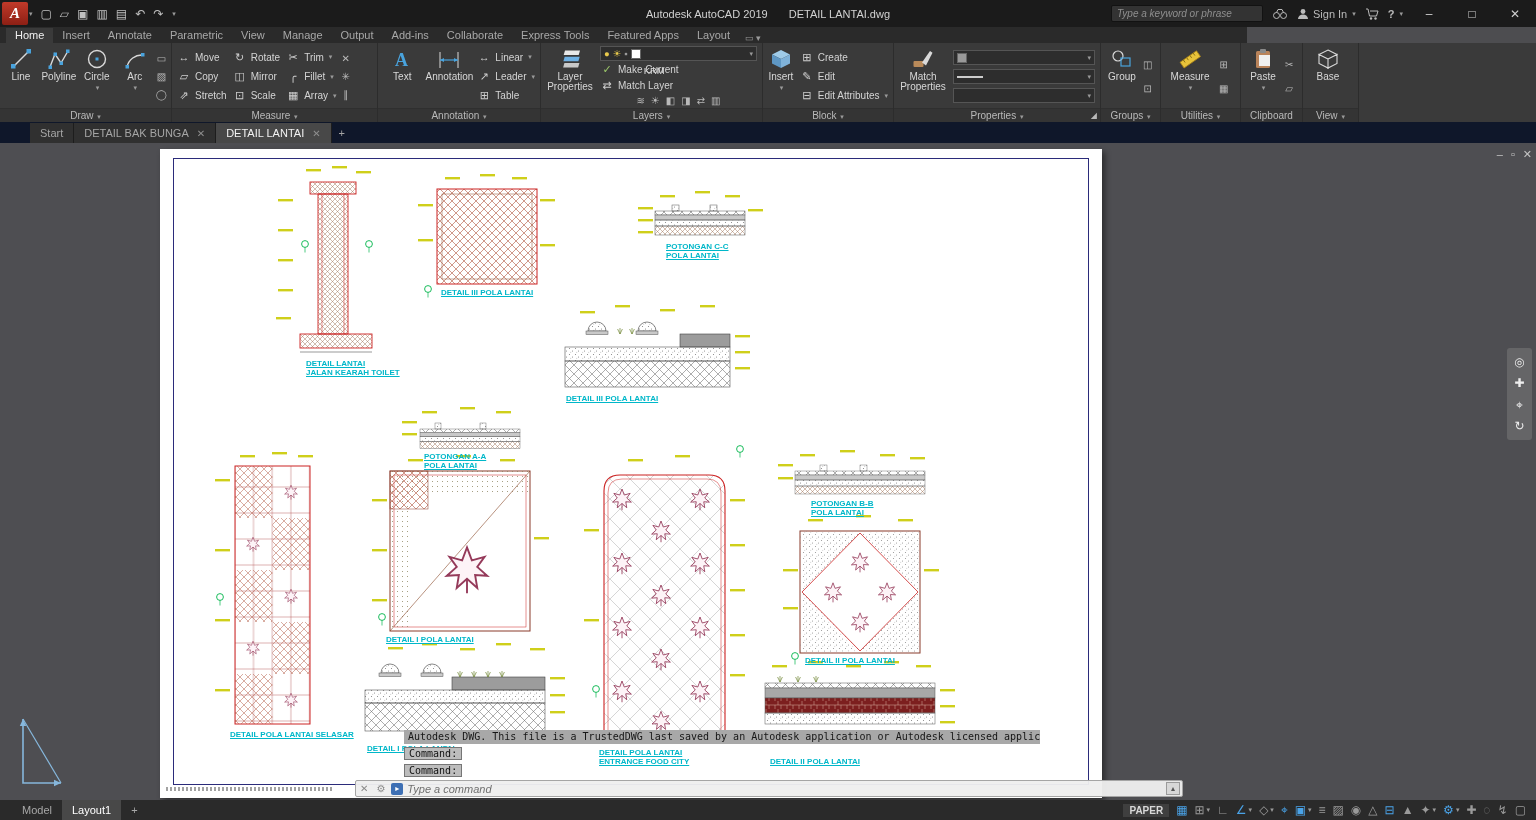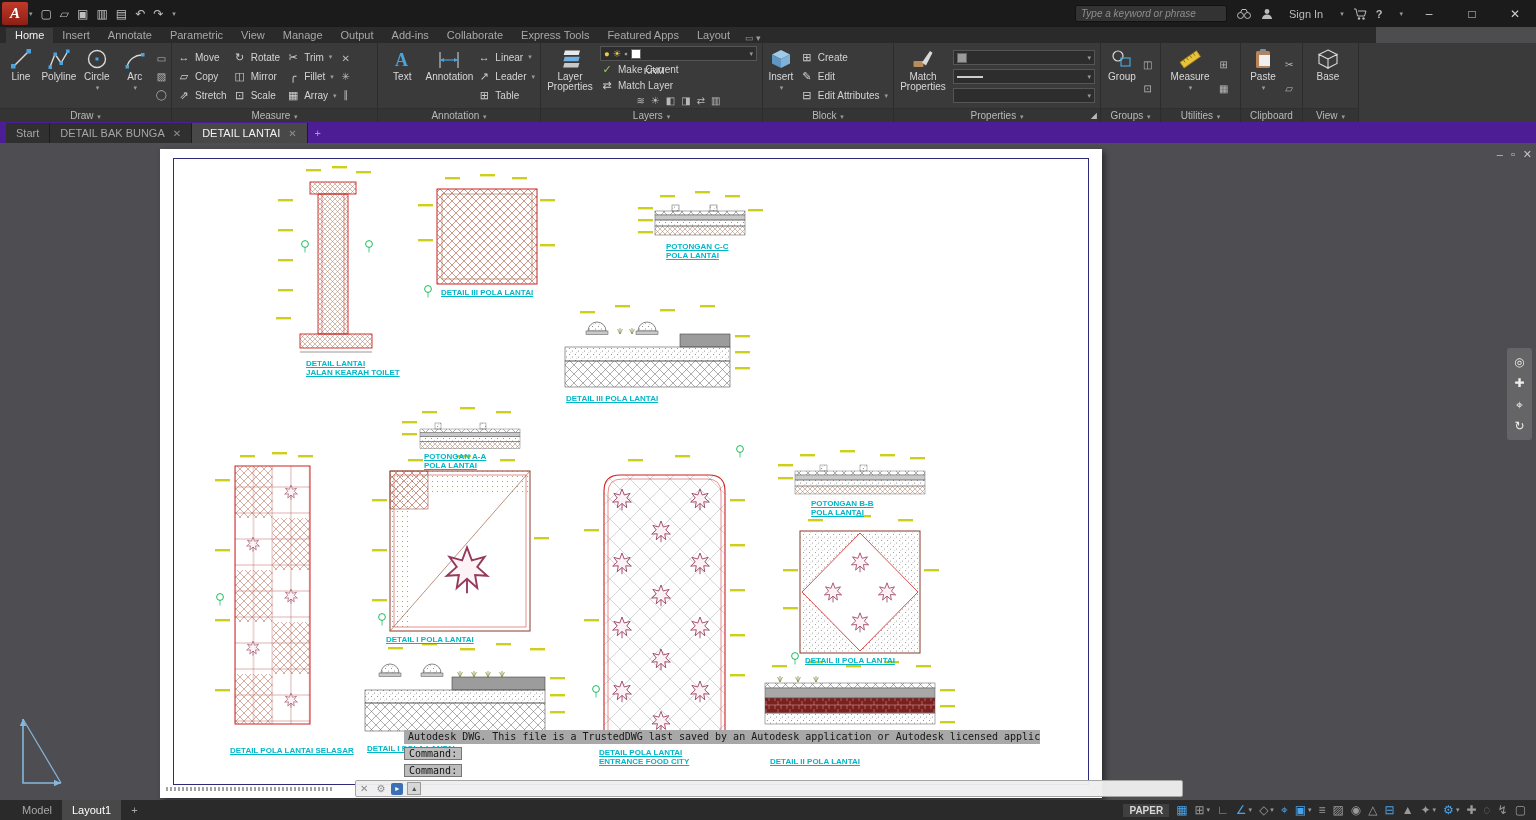--- a/index.html
+++ b/index.html
@@ -14,25 +14,25 @@
 .qat{display:flex;align-items:center;gap:8px;margin-left:8px;color:#c0c0c0;font-size:12px;}
 .qat span{cursor:default;}
 .caret{font-size:7px;color:#9a9a9a;margin-left:1px;}
 #title-center{position:absolute;left:0;right:0;text-align:center;pointer-events:none;}
 #title-center span{color:#d2d2d2;}
 #title-center .doc{margin-left:18px;}
 #tb-right{margin-left:auto;display:flex;align-items:center;gap:9px;padding-right:4px;}
 #search-field{width:152px;height:17px;background:#333;border:1px solid #121212;border-radius:2px;
   color:#ddd;font-size:10px;padding:0 5px;}
 #search-field::placeholder{color:#8f8f8f;font-style:italic;}
-.tb-icon{display:flex;align-items:center;gap:16px;color:#bbb;font-size:11px;}
+.tb-icon{display:flex;align-items:center;gap:4px;color:#bbb;font-size:11px;}
 .winbtn{width:34px;height:27px;display:flex;align-items:center;justify-content:center;color:#cfcfcf;font-size:12px;}
 
 
-#ribbontabs{position:absolute;left:0;top:27px;width:1376px;height:16px;background:#2a2a2a;
+#ribbontabs{position:absolute;left:0;top:27px;width:1247px;height:16px;background:#2a2a2a;
   display:flex;align-items:flex-end;font-size:11px;padding-left:6px;}
 .rtab{padding:1px 9px 2px;color:#a8a8a8;}
 .rtab.active{background:#3a3a3a;color:#f0f0f0;}
 #ribbon-toggle{margin-left:6px;color:#9a9a9a;font-size:9px;}
 
 
 #ribbon{position:absolute;left:0;top:43px;width:1536px;height:79px;background:#3a3a3a;display:flex;}
 .panel{height:79px;display:flex;flex-direction:column;border-right:1px solid #2c2c2c;flex:none;}
 .panel-body{flex:1;display:flex;padding:2px 3px 0;gap:2px;overflow:hidden;}
 .panel-label{height:14px;background:#343434;border-top:1px solid #2f2f2f;color:#b9b9b9;
@@ -47,22 +47,22 @@
 .microcol{display:flex;flex-direction:column;justify-content:space-evenly;align-items:center;
   padding:1px;color:#b9b9b9;font-size:10px;}
 .dropbox{display:flex;align-items:center;background:#2d2d2d;border:1px solid #555;color:#ddd;
   font-size:9.5px;height:15px;padding:0 3px;gap:3px;}
 .dropbox .grow{flex:1;margin-top:33px;}
 .swatch{width:10px;height:10px;background:#9a9a9a;border:1px solid #666;flex:none;}
 .lwline{width:26px;border-top:2px solid #ccc;flex:none;}
 .tinyrow{display:flex;gap:6px;justify-content:center;color:#b9b9b9;font-size:10px;height:13px;align-items:center;}
 
 
-#filetabs{position:absolute;left:0;top:122px;width:1536px;height:21px;background:#4c1d95;
-  display:flex;align-items:flex-end;font-size:11px;}
+#filetabs{position:absolute;left:0;top:122px;width:1536px;height:21px;background:#0f172a;
+  display:flex;align-items:flex-end;font-size:11px;padding-left:24px;}
 .ftab{height:20px;display:flex;align-items:center;padding:0 10px;background:#303030;
   color:#a5a5a5;border-right:1px solid #1d1d1d;gap:8px;}
 .ftab.active{background:#484848;color:#f2f2f2;}
 .ftab .x{color:#8f8f8f;font-size:10px;}
 #ftab-plus{width:20px;height:20px;display:flex;align-items:center;justify-content:center;color:#a5a5a5;}
 
 
 #drawing-area{position:absolute;left:0;top:143px;width:1536px;height:657px;background:#4e4e52;overflow:hidden;}
 #paper{position:absolute;left:160px;top:6px;width:942px;height:649px;background:#fff;
   box-shadow:3px 3px 6px rgba(0,0,0,.45);}
@@ -113,20 +113,24 @@
   <span class="caret">▾</span>
   <div class="qat">
     <span>▢</span>
     <span>▱</span>
     <span>▣</span>
     <span>▥</span>
     <span>▤</span>
     <span>↶</span>
     <span>↷</span>
     <span class="caret">▾</span>
+  </div>
+  <div id="title-center">
+    <span class="app">Autodesk AutoCAD 2019</span>
+    <span class="doc">DETAIL LANTAI.dwg</span>
   </div>
   <div id="tb-right">
     <input id="search-field" placeholder="Type a keyword or phrase" style="">
     <span class="tb-icon">
       <svg width="16" height="13">
           <circle cx="4.5" cy="8.5" r="3" fill="none" stroke="#bbb"></circle>
           <circle cx="11.5" cy="8.5" r="3" fill="none" stroke="#bbb"></circle>
           <path d="M4.5 5.5 L6 2.5 h4 L11.5 5.5" fill="none" stroke="#bbb"></path>
         </svg>
     </span>
@@ -796,21 +800,21 @@
     <div class="dlabel" style="left:651px;top:350px">
         <span>POTONGAN B-B</span>
         <span>POLA LANTAI</span>
       </div>
     <div class="dlabel" style="left:226px;top:486px">
         <span>DETAIL I POLA LANTAI</span>
       </div>
     <div class="dlabel" style="left:645px;top:507px">
         <span>DETAIL II POLA LANTAI</span>
       </div>
-    <div class="dlabel" style="left:70px;top:597px">
+    <div class="dlabel" style="left:70px;top:581px">
         <span>DETAIL POLA LANTAI SELASAR</span>
       </div>
     <div class="dlabel" style="left:207px;top:595px">
         <span>DETAIL I POLA LANTAI</span>
       </div>
     <div class="dlabel" style="left:439px;top:599px">
         <span>DETAIL POLA LANTAI</span>
         <span>ENTRANCE FOOD CITY</span>
       </div>
     <div class="dlabel" style="left:610px;top:608px">
@@ -843,20 +847,21 @@
   </div>
 
   <div id="trustbar">Autodesk DWG.  This file is a TrustedDWG last saved by an Autodesk application or Autodesk licensed application.</div>
   <div class="cmdchip" style="top:604px">Command:</div>
   <div class="cmdchip" style="top:621px">Command:</div>
 
   <div id="cmdbar">
     <span class="tool">✕</span>
     <span class="tool">⚙</span>
     <span id="cmd-badge">▸</span>
+    <input id="cmd-input" placeholder="Type a command" style="">
     <span id="cmd-up">▴</span>
   </div>
 </div>
 
 <div id="statusbar">
   <div class="sbtab" style="margin-left:12px">Model</div>
   <div class="sbtab active">Layout1</div>
   <div class="sbtab">+</div>
   <div id="sb-right">
     <span id="paper-mode">PAPER</span>

